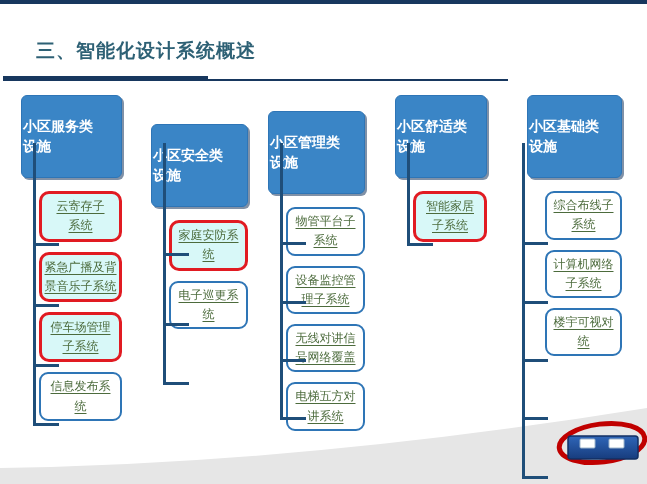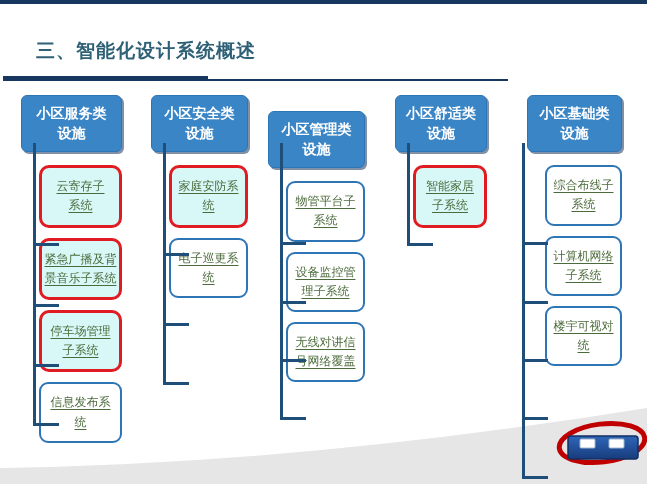--- a/index.html
+++ b/index.html
@@ -17,28 +17,28 @@
   }
   .rule-thick{position:absolute;left:3px;top:76px;width:205px;height:5px;background:var(--navy);}
   .rule-thin{position:absolute;left:208px;top:79px;width:300px;height:1.5px;background:var(--navy);}
   .footer-curve{position:absolute;left:0;top:0;width:647px;height:484px;z-index:0;pointer-events:none;}
   .logo{position:absolute;left:552px;top:412px;width:95px;height:70px;z-index:1;}
   #chart{position:absolute;left:0;top:0;width:647px;height:484px;z-index:2;}
   .col{position:absolute;top:95px;}
   .hdr{
     background:var(--hdrfill);border:1px solid var(--hdrborder);border-radius:6px;
     box-shadow:2px 2px 0 rgba(23,55,94,.55);
-    color:#fff;font-weight:bold;font-size:14px;text-align:center;
-    padding:8px 1px;line-height:1.4;white-space:pre-line;
+    color:#fff;font-weight:bold;font-size:14px;text-align:left;
+    padding:21px 1px;line-height:1.4;white-space:pre-line;
   }
   .kids{margin-left:18px;}
   .item{
     border-radius:9px;background:#fff;border:2px solid var(--nm-border);
     color:var(--itemtext);font-size:12px;text-align:center;line-height:1.6;
-    padding:9px 1px;margin-top:10px;white-space:pre-line;
+    padding:3px 1px;margin-top:10px;white-space:pre-line;
     text-decoration:underline;text-underline-offset:3px;
   }
   .kids .item:first-child{margin-top:13px;}
   .item.hl{border:3px solid var(--hl-border);background:var(--hl-fill);border-radius:10px;}
   .conn{position:absolute;background:var(--conn);z-index:1;}
 </style>
 </head>
 <body>
 
 <div id="slide" style="--navy: #17375E; --titlecol: #2E6175; --hdrfill: #3A85C6; --conn: #1F4E79; --hl-border: #E11B22; --hl-fill: #D8F8F8; --nm-border: #2E75B6; --itemtext: #4C6B3C;">
@@ -76,40 +76,42 @@
           <div class="item hl">云寄存子
 系统</div>
           <div class="item hl">紧急广播及背
 景音乐子系统</div>
           <div class="item hl">停车场管理
 子系统</div>
           <div class="item">信息发布系
 统</div>
         </div>
       </div>
-      <div class="col" style="left: 151px; width: 97px;">
+      <div class="col" style="left: 151px; width: 97px; margin-top: 29px;">
         <div class="hdr">小区安全类
 设施</div>
         <div class="kids">
           <div class="item hl">家庭安防系
 统</div>
           <div class="item">电子巡更系
 统</div>
         </div>
       </div>
       <div class="col" style="left: 268px; width: 97px; margin-top: 16px;">
         <div class="hdr">小区管理类
 设施</div>
         <div class="kids">
           <div class="item">物管平台子
 系统</div>
           <div class="item">设备监控管
 理子系统</div>
           <div class="item">无线对讲信
 号网络覆盖</div>
+          <div class="item">电梯五方对
+讲系统</div>
         </div>
       </div>
       <div class="col" style="left: 395px; width: 92px;">
         <div class="hdr">小区舒适类
 设施</div>
         <div class="kids">
           <div class="item hl">智能家居
 子系统</div>
         </div>
       </div>

